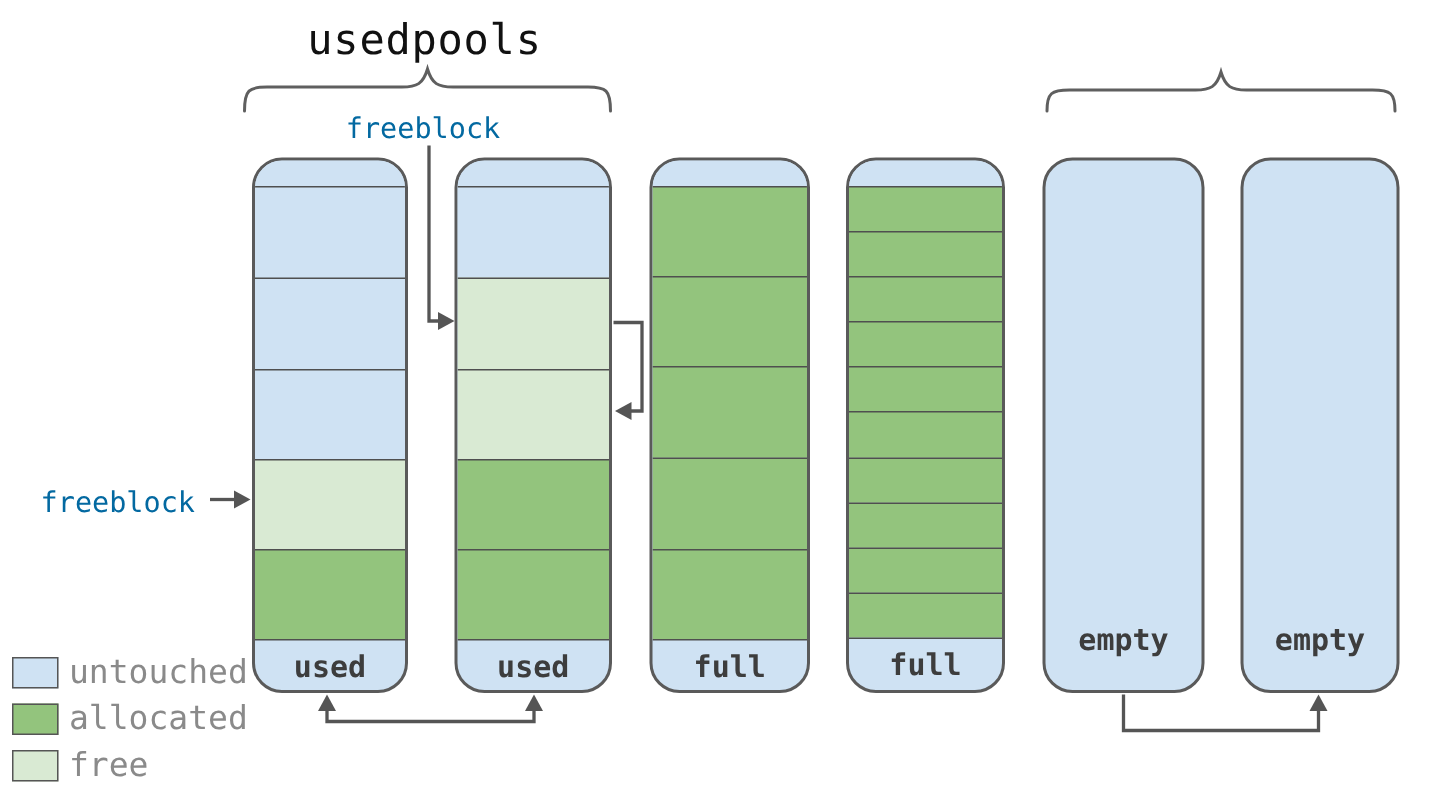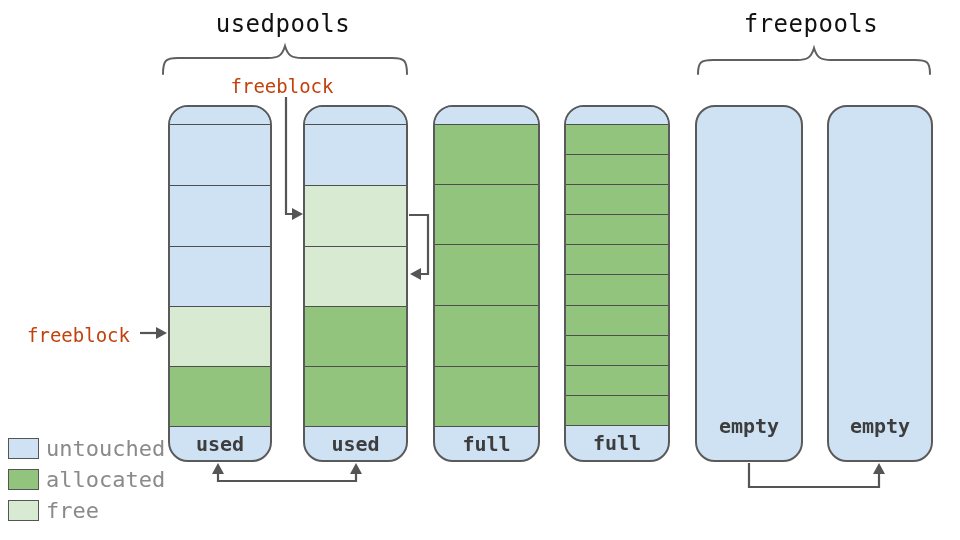--- a/index.html
+++ b/index.html
@@ -10,34 +10,34 @@
     position: relative;
     overflow: hidden;
   }
   .stage { position: absolute; top: 0; left: 0; width: 960px; height: 540px; }
 
   .group-title {
     position: absolute;
     top: 10px;
     width: 260px;
     text-align: center;
-    font-size: 24px;
+    font-size: 28px;
     font-weight: 500;
     color: #111111;
     letter-spacing: 0.5px;
     white-space: nowrap;
   }
   #title-usedpools { left: 153px; }
   #title-freepools { left: 681px; }
 
   .annotation {
     position: absolute;
     font-size: 19px;
     font-weight: 500;
-    color: #c2410c;
+    color: #0369a1;
     white-space: nowrap;
   }
   #freeblock-top { left: 192px; top: 75px; width: 180px; text-align: center; }
   #freeblock-left { left: 10px; top: 324px; width: 120px; text-align: right; }
 
   .pool {
     position: absolute;
     top: 105px;
     height: 357px;
     box-sizing: border-box;
@@ -109,21 +109,20 @@
   .stroke { fill: none; stroke: #555555; stroke-width: 2.2; }
   .brace  { fill: none; stroke: #5f5f5f; stroke-width: 2; stroke-linecap: round; }
   .head   { fill: #555555; stroke: none; }
 </style>
 </head>
 <body>
 
 <div class="stage">
 
   <div class="group-title" id="title-usedpools">usedpools</div>
-  <div class="group-title" id="title-freepools">freepools</div>
 
   <div class="annotation" id="freeblock-top">freeblock</div>
   <div class="annotation" id="freeblock-left">freeblock</div>
 
   <div class="pool" id="pool-1" style="background: rgb(207, 226, 243);">
     <div class="stack">
         <div class="pool-header" style="background: rgb(207, 226, 243);"></div>
         <div class="block" style="height: 61px; background: rgb(207, 226, 243);"></div>
         <div class="block" style="height: 61px; background: rgb(207, 226, 243);"></div>
         <div class="block" style="height: 60px; background: rgb(207, 226, 243);"></div>

